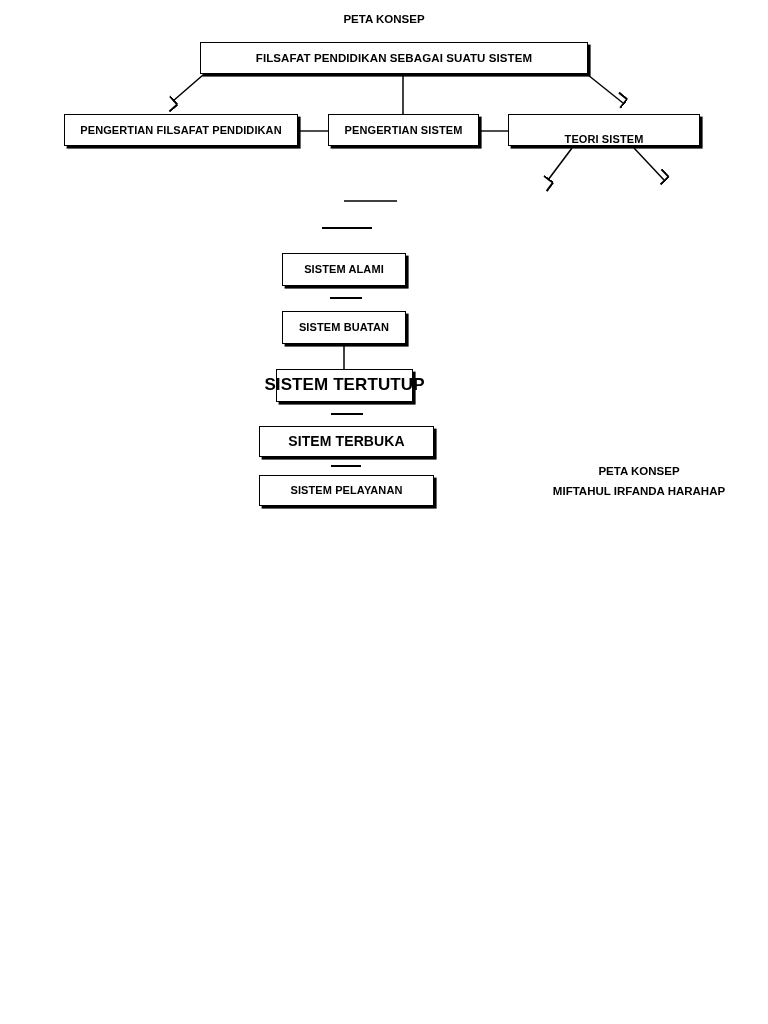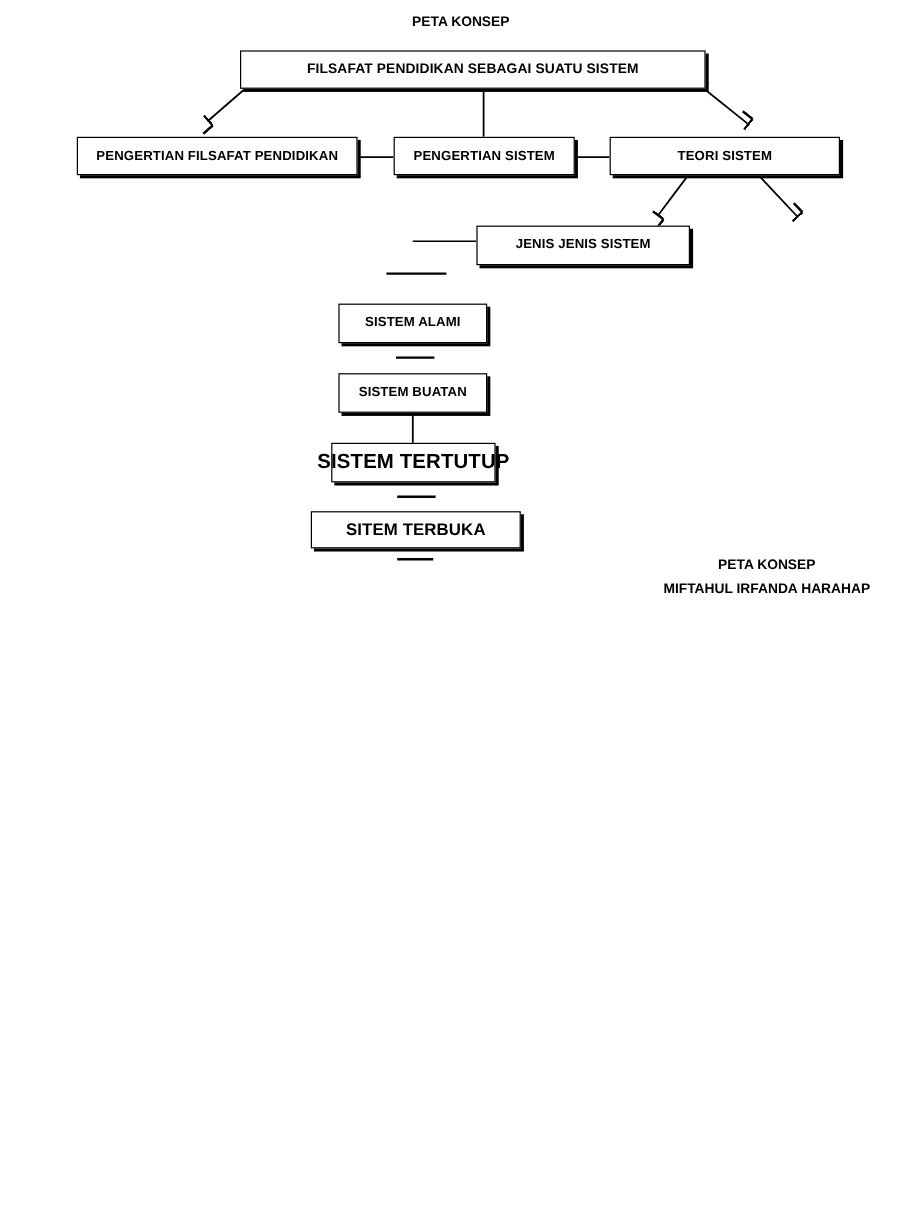--- a/index.html
+++ b/index.html
@@ -51,21 +51,21 @@
   
   #node-root      { left: 200px; top: 42px;  width: 388px; height: 32px; }
   #node-root .label      { font-size: 11.5px; }
 
   #node-pengertian-filsafat { left: 64px;  top: 114px; width: 234px; height: 32px; }
   #node-pengertian-filsafat .label { font-size: 11px; }
 
   #node-pengertian-sistem   { left: 328px; top: 114px; width: 151px; height: 32px; }
   #node-pengertian-sistem .label   { font-size: 11px; }
 
-  #node-teori-sistem        { left: 508px; top: 114px; width: 192px; height: 32px; }
+  #node-teori-sistem        { left: 508px; top: 114px; width: 192px; height: 32px; align-items: flex-end; }
   #node-teori-sistem .label        { font-size: 11px; }
 
   #node-jenis-jenis         { left: 397px; top: 188px; width: 178px; height: 33px; }
   #node-jenis-jenis .label         { font-size: 11px; }
 
   #node-karakteristik       { left: 599px; top: 188px; width: 163px; height: 33px; }
   #node-karakteristik .label       { font-size: 11px; }
 
   #node-sistem-alami        { left: 282px; top: 253px; width: 124px; height: 33px; }
   #node-sistem-alami .label        { font-size: 11px; }
@@ -165,41 +165,41 @@
   </div>
 
   <div class="node" id="node-pengertian-sistem">
     <span class="label">PENGERTIAN SISTEM</span>
   </div>
 
   <div class="node" id="node-teori-sistem">
     <span class="label">TEORI SISTEM</span>
   </div>
 
-  <div class="node" id="node-jenis-jenis">
-    <span class="label">JENIS JENIS SISTEM</span>
-  </div>
 
 
   <div class="node" id="node-sistem-alami">
     <span class="label">SISTEM ALAMI</span>
   </div>
 
   <div class="node" id="node-sistem-buatan">
     <span class="label">SISTEM BUATAN</span>
   </div>
 
   <div class="node" id="node-sistem-tertutup">
     <span class="label">SISTEM TERTUTUP</span>
   </div>
 
   <div class="node" id="node-sitem-terbuka">
     <span class="label">SITEM TERBUKA</span>
   </div>
 
+  <div class="node" id="node-sistem-pelayanan">
+    <span class="label">SISTEM PELAYANAN</span>
+  </div>
 
   <div class="free-text" id="signature">
     <span class="sig-inner">
       <span class="sig-line">PETA KONSEP</span>
       <span class="sig-line">MIFTAHUL IRFANDA HARAHAP</span>
     </span>
   </div>
 
 </div>
 

